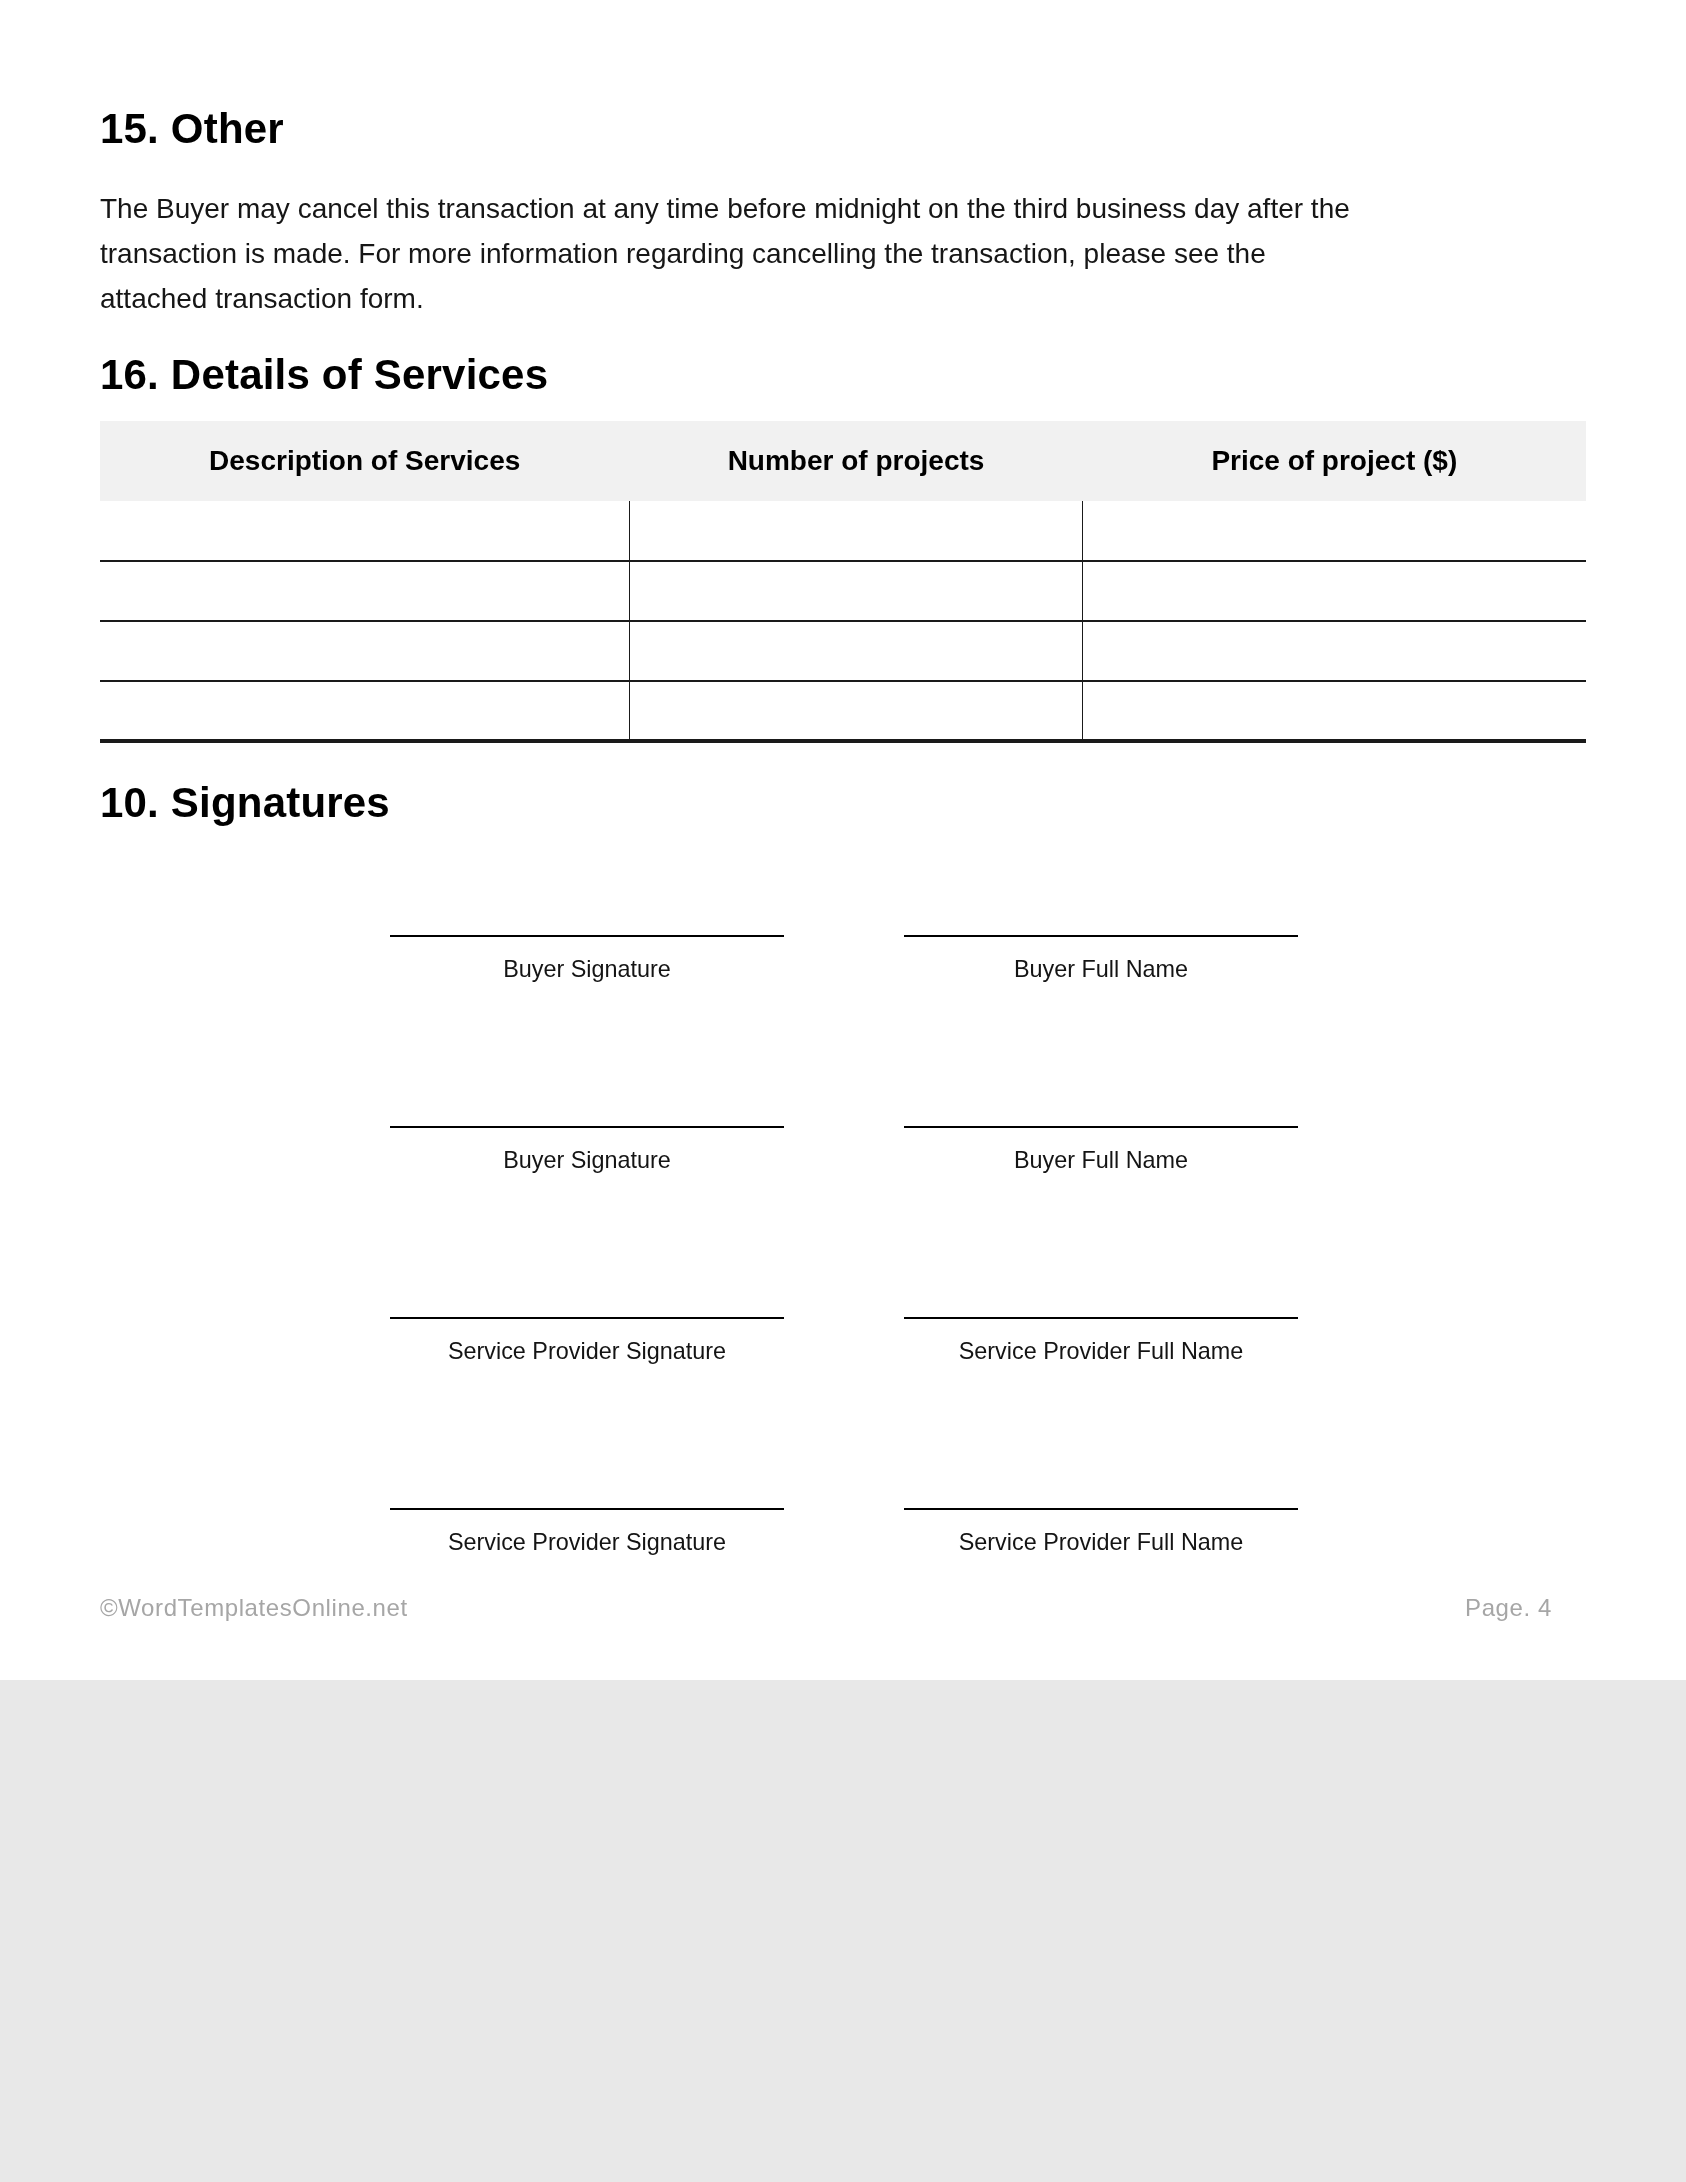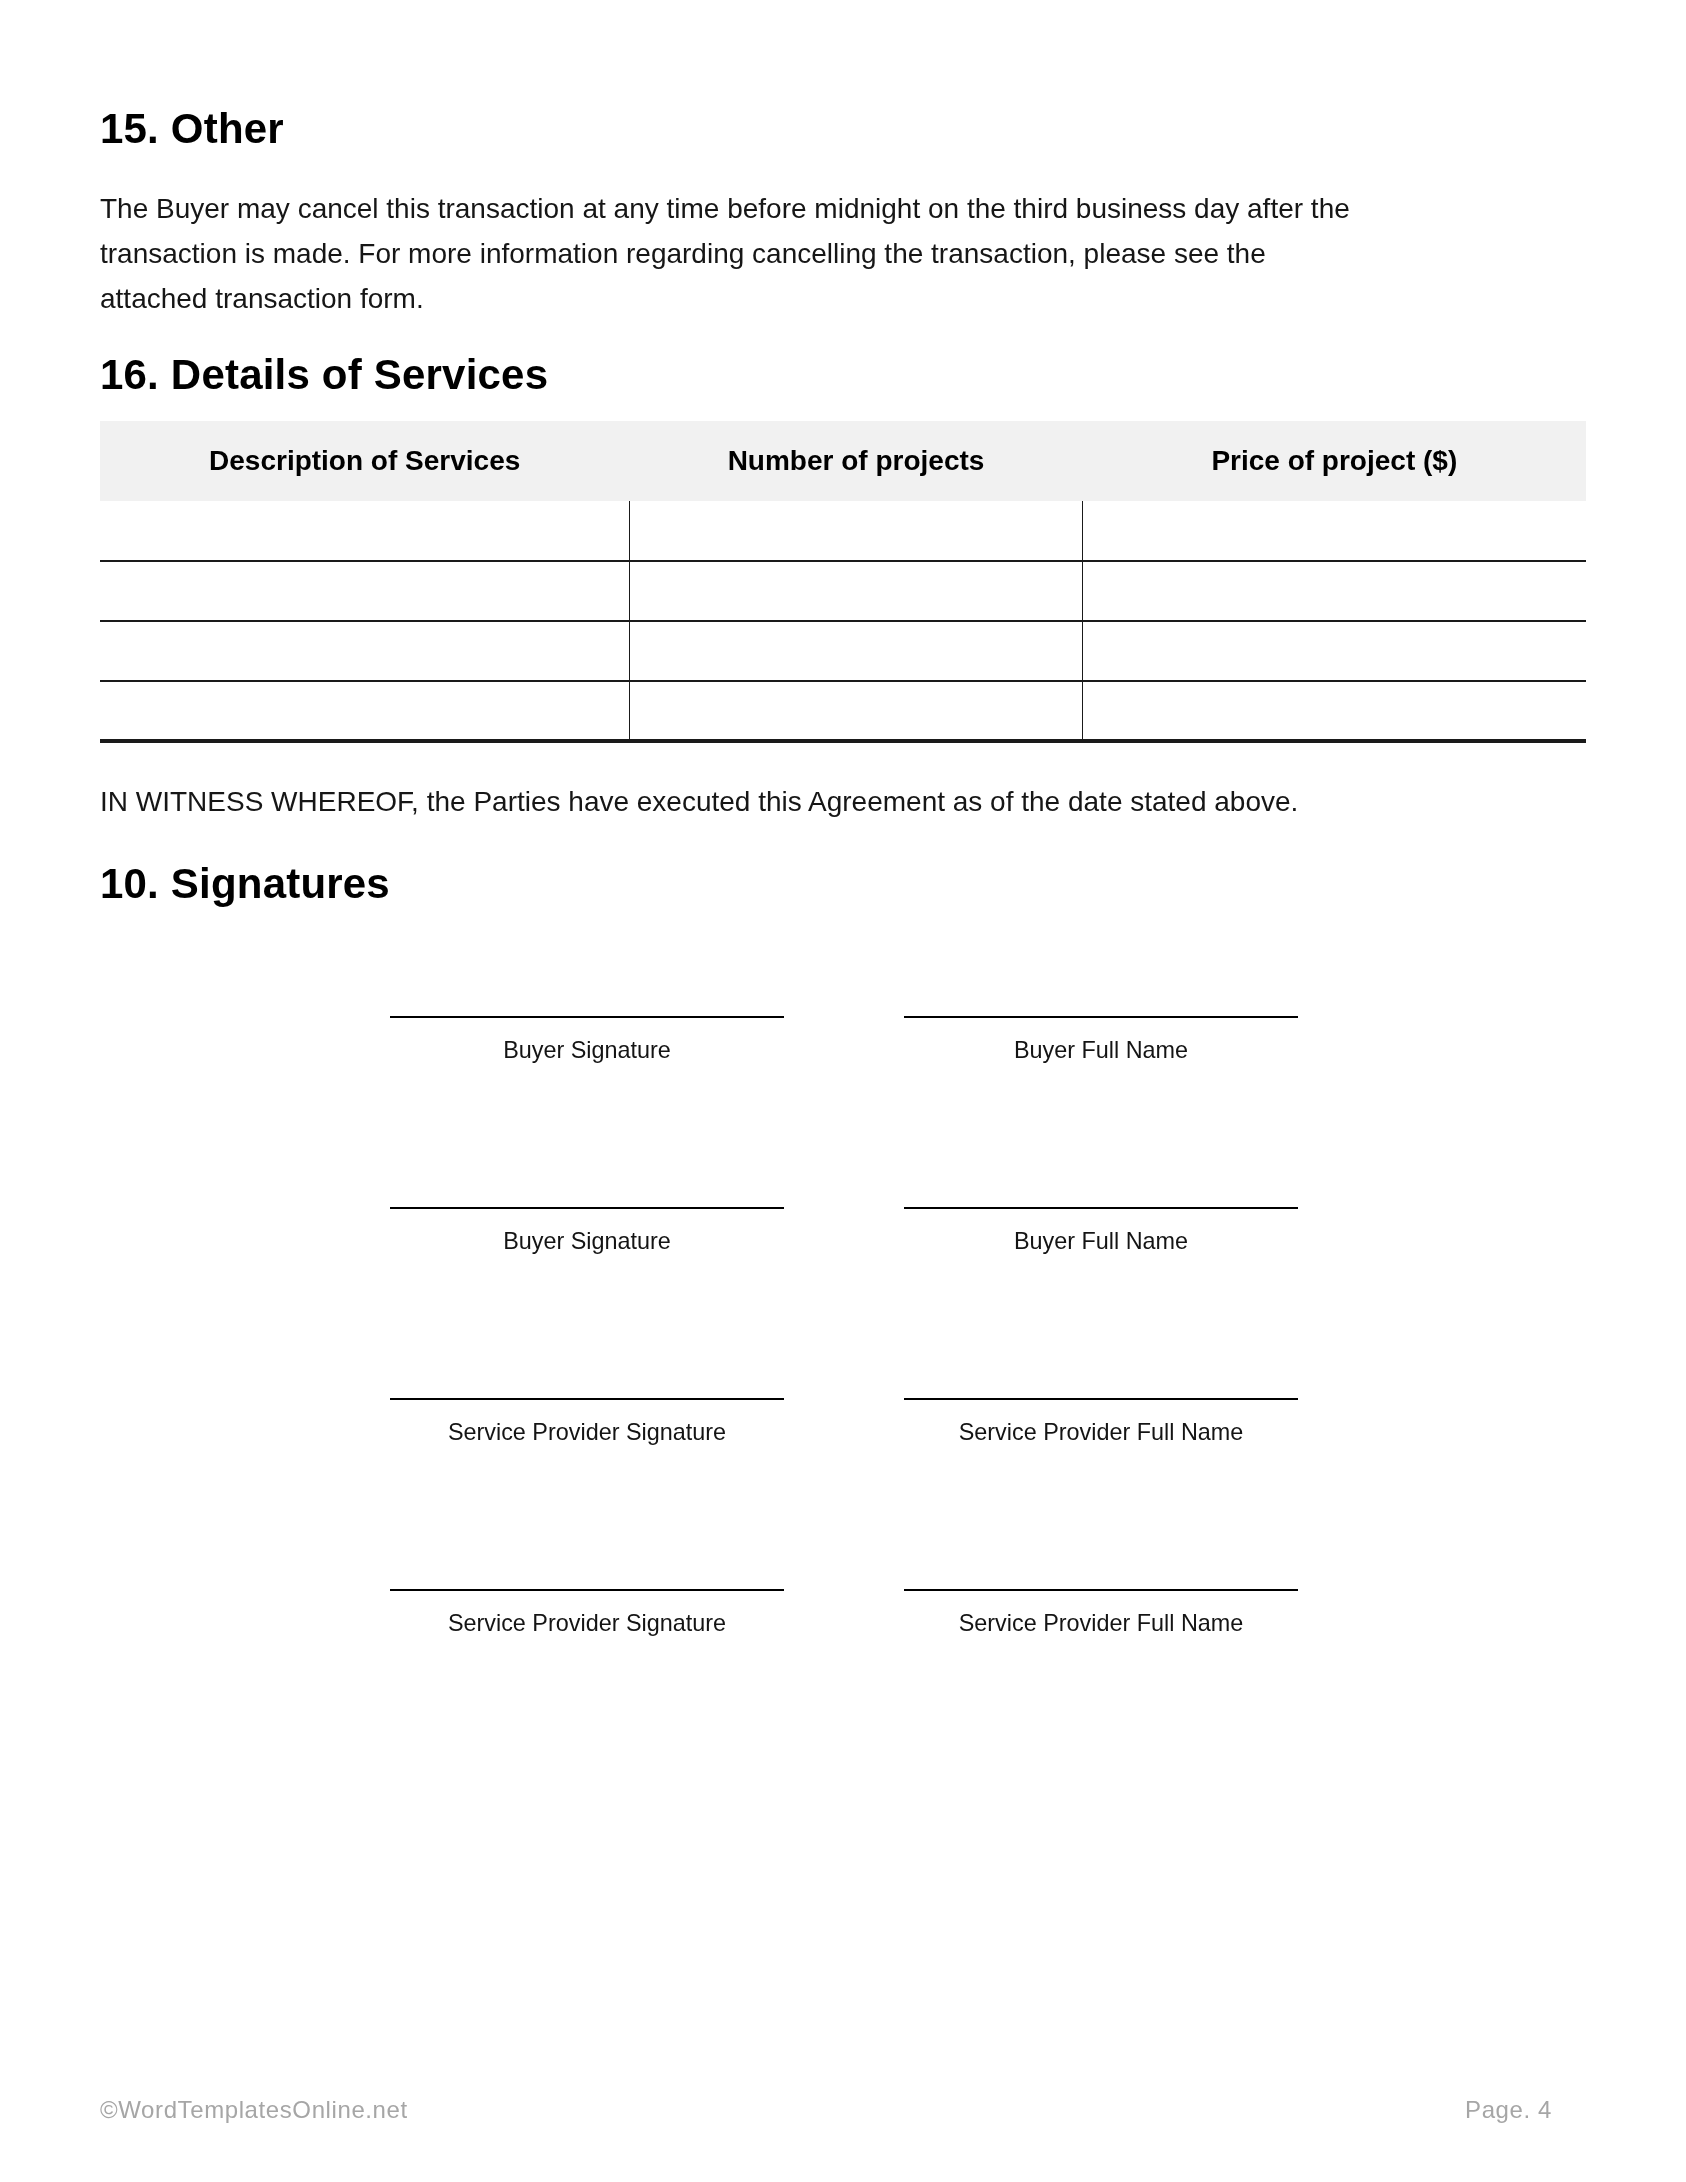--- a/index.html
+++ b/index.html
@@ -2,21 +2,21 @@
 <html style="font-size:15px"><head>
 <meta charset="utf-8">
 <style>
   * { margin: 0; padding: 0; box-sizing: border-box; }
   html, body { background: #e8e8e8; }
   body { font-family: "Liberation Sans", "DejaVu Sans", sans-serif; }
 
   .page {
     position: relative;
     width: 1686px;
-    height: 2182px;
+    height: 1680px;
     margin: 0 auto;
     background: #ffffff;
     color: #111111;
     overflow: hidden;
   }
 
   .content { padding: 0 100px; }
 
   .section-heading {
     font-size: 42px;
@@ -149,21 +149,20 @@
           <td></td>
         </tr>
         <tr class="last-row">
           <td></td>
           <td class="mid"></td>
           <td></td>
         </tr>
       </tbody>
     </table>
 
-    <div class="body-text witness-para">IN WITNESS WHEREOF, the Parties have executed this Agreement as of the date stated above.</div>
 
     <div class="section-heading heading-17">10. Signatures</div>
 
     <div class="sig-section">
 
       <div class="sig-row">
         <div class="sig-cell">
           <div class="sig-line"></div>
           <div class="sig-label">Buyer Signature</div>
         </div>

